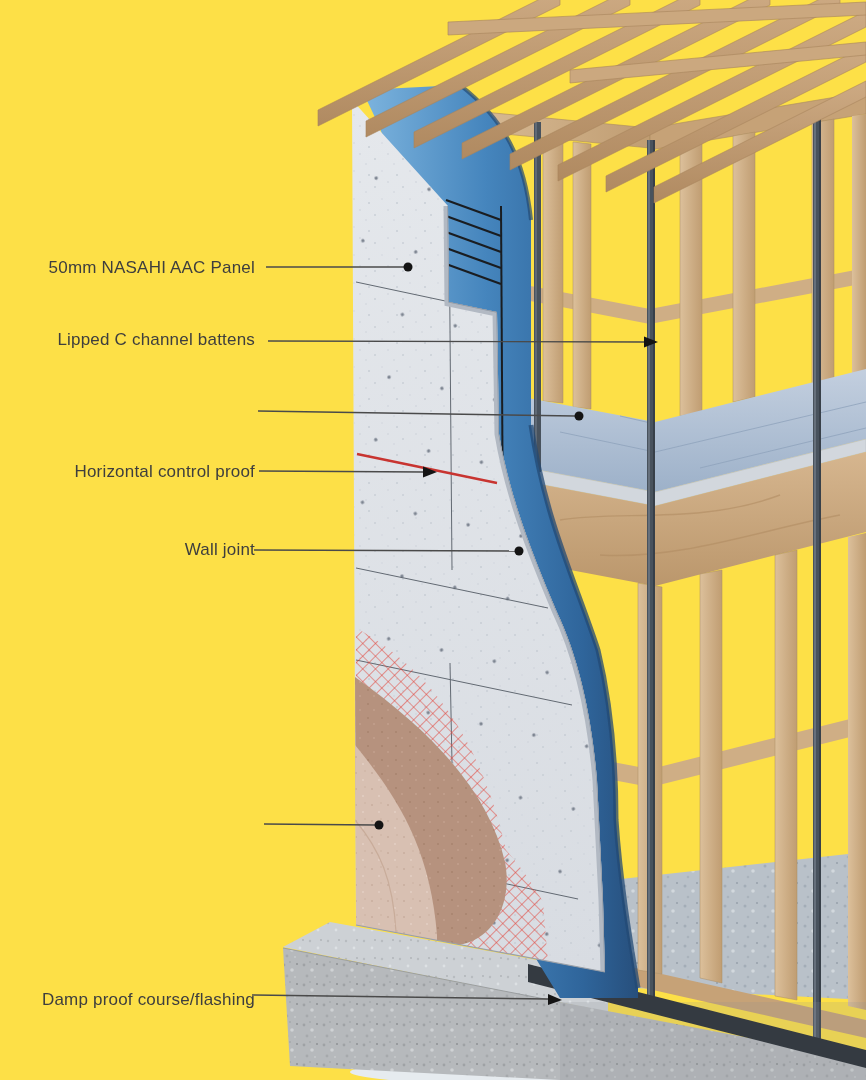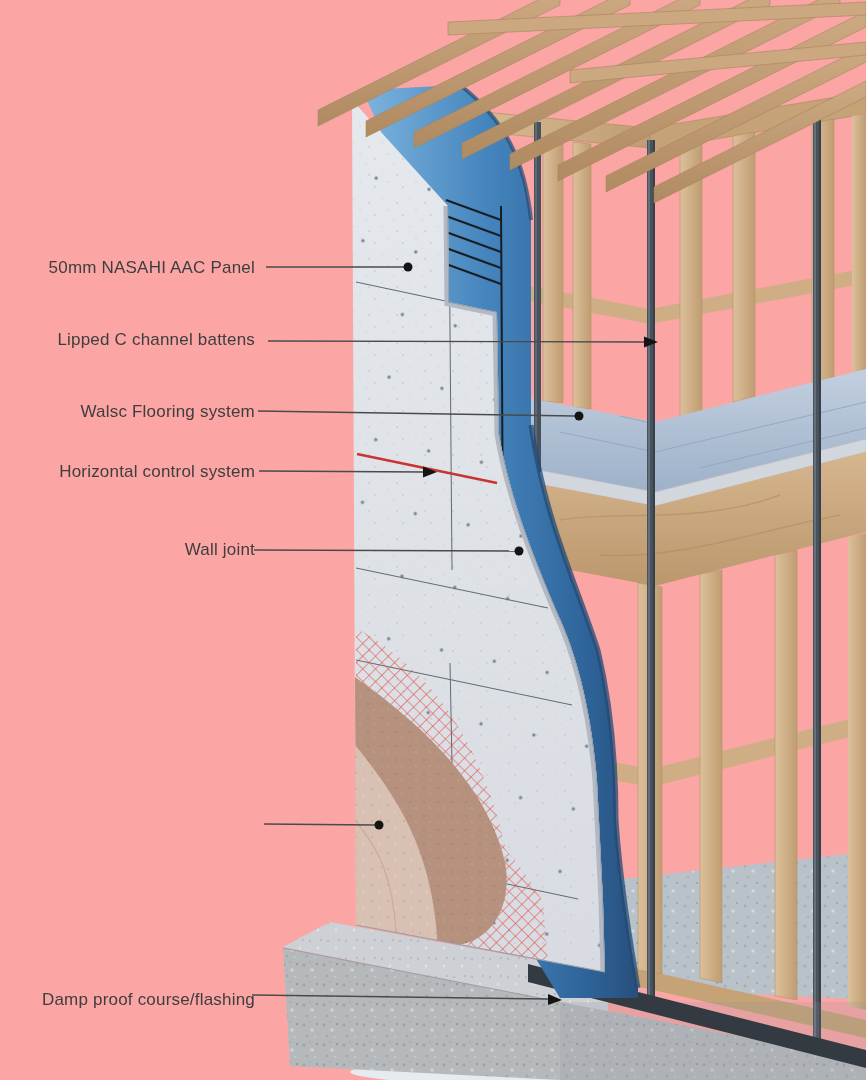--- a/index.html
+++ b/index.html
@@ -1,16 +1,16 @@
 <!DOCTYPE html>
 <html><head>
 <meta charset="utf-8">
 <style>
   html,body{margin:0;padding:0;background:#ffffff;}
-  .stage{position:relative;width:866px;height:1080px;background:#fca5a5;overflow:hidden;
+  .stage{position:relative;width:866px;height:1080px;background:#fde047;overflow:hidden;
          font-family:"Liberation Sans", sans-serif;}
   .stage svg{position:absolute;left:0;top:0;}
   .lbl{position:absolute;right:611px;transform:translateY(-50%);text-align:right;
        font-size:17px;line-height:29px;color:#3e3e3e;letter-spacing:.2px;white-space:nowrap;
        font-weight:400;}
 </style>
 </head>
 <body>
 
 <div class="stage">
@@ -258,18 +258,17 @@
         </g>
     <g>
           <line x1="252" y1="995" x2="549" y2="999"></line>
           <polygon points="562,1000 548,994 548,1005" stroke="none"></polygon>
         </g>
   </g>
 </svg>
 
 <div class="lbl" style="top:267px"><span>50mm NASAHI AAC Panel</span></div>
 <div class="lbl" style="top:339px"><span>Lipped C channel battens</span></div>
-<div class="lbl" style="top:411px"><span>Walsc Flooring system</span></div>
-<div class="lbl" style="top:471px"><span>Horizontal control system</span></div>
+<div class="lbl" style="top:471px"><span>Horizontal control proof</span></div>
 <div class="lbl" style="top:549px"><span>Wall joint</span></div>
 <div class="lbl" style="top:999px"><span>Damp proof course/flashing</span></div>
 
 </div>
 
 </body></html>

